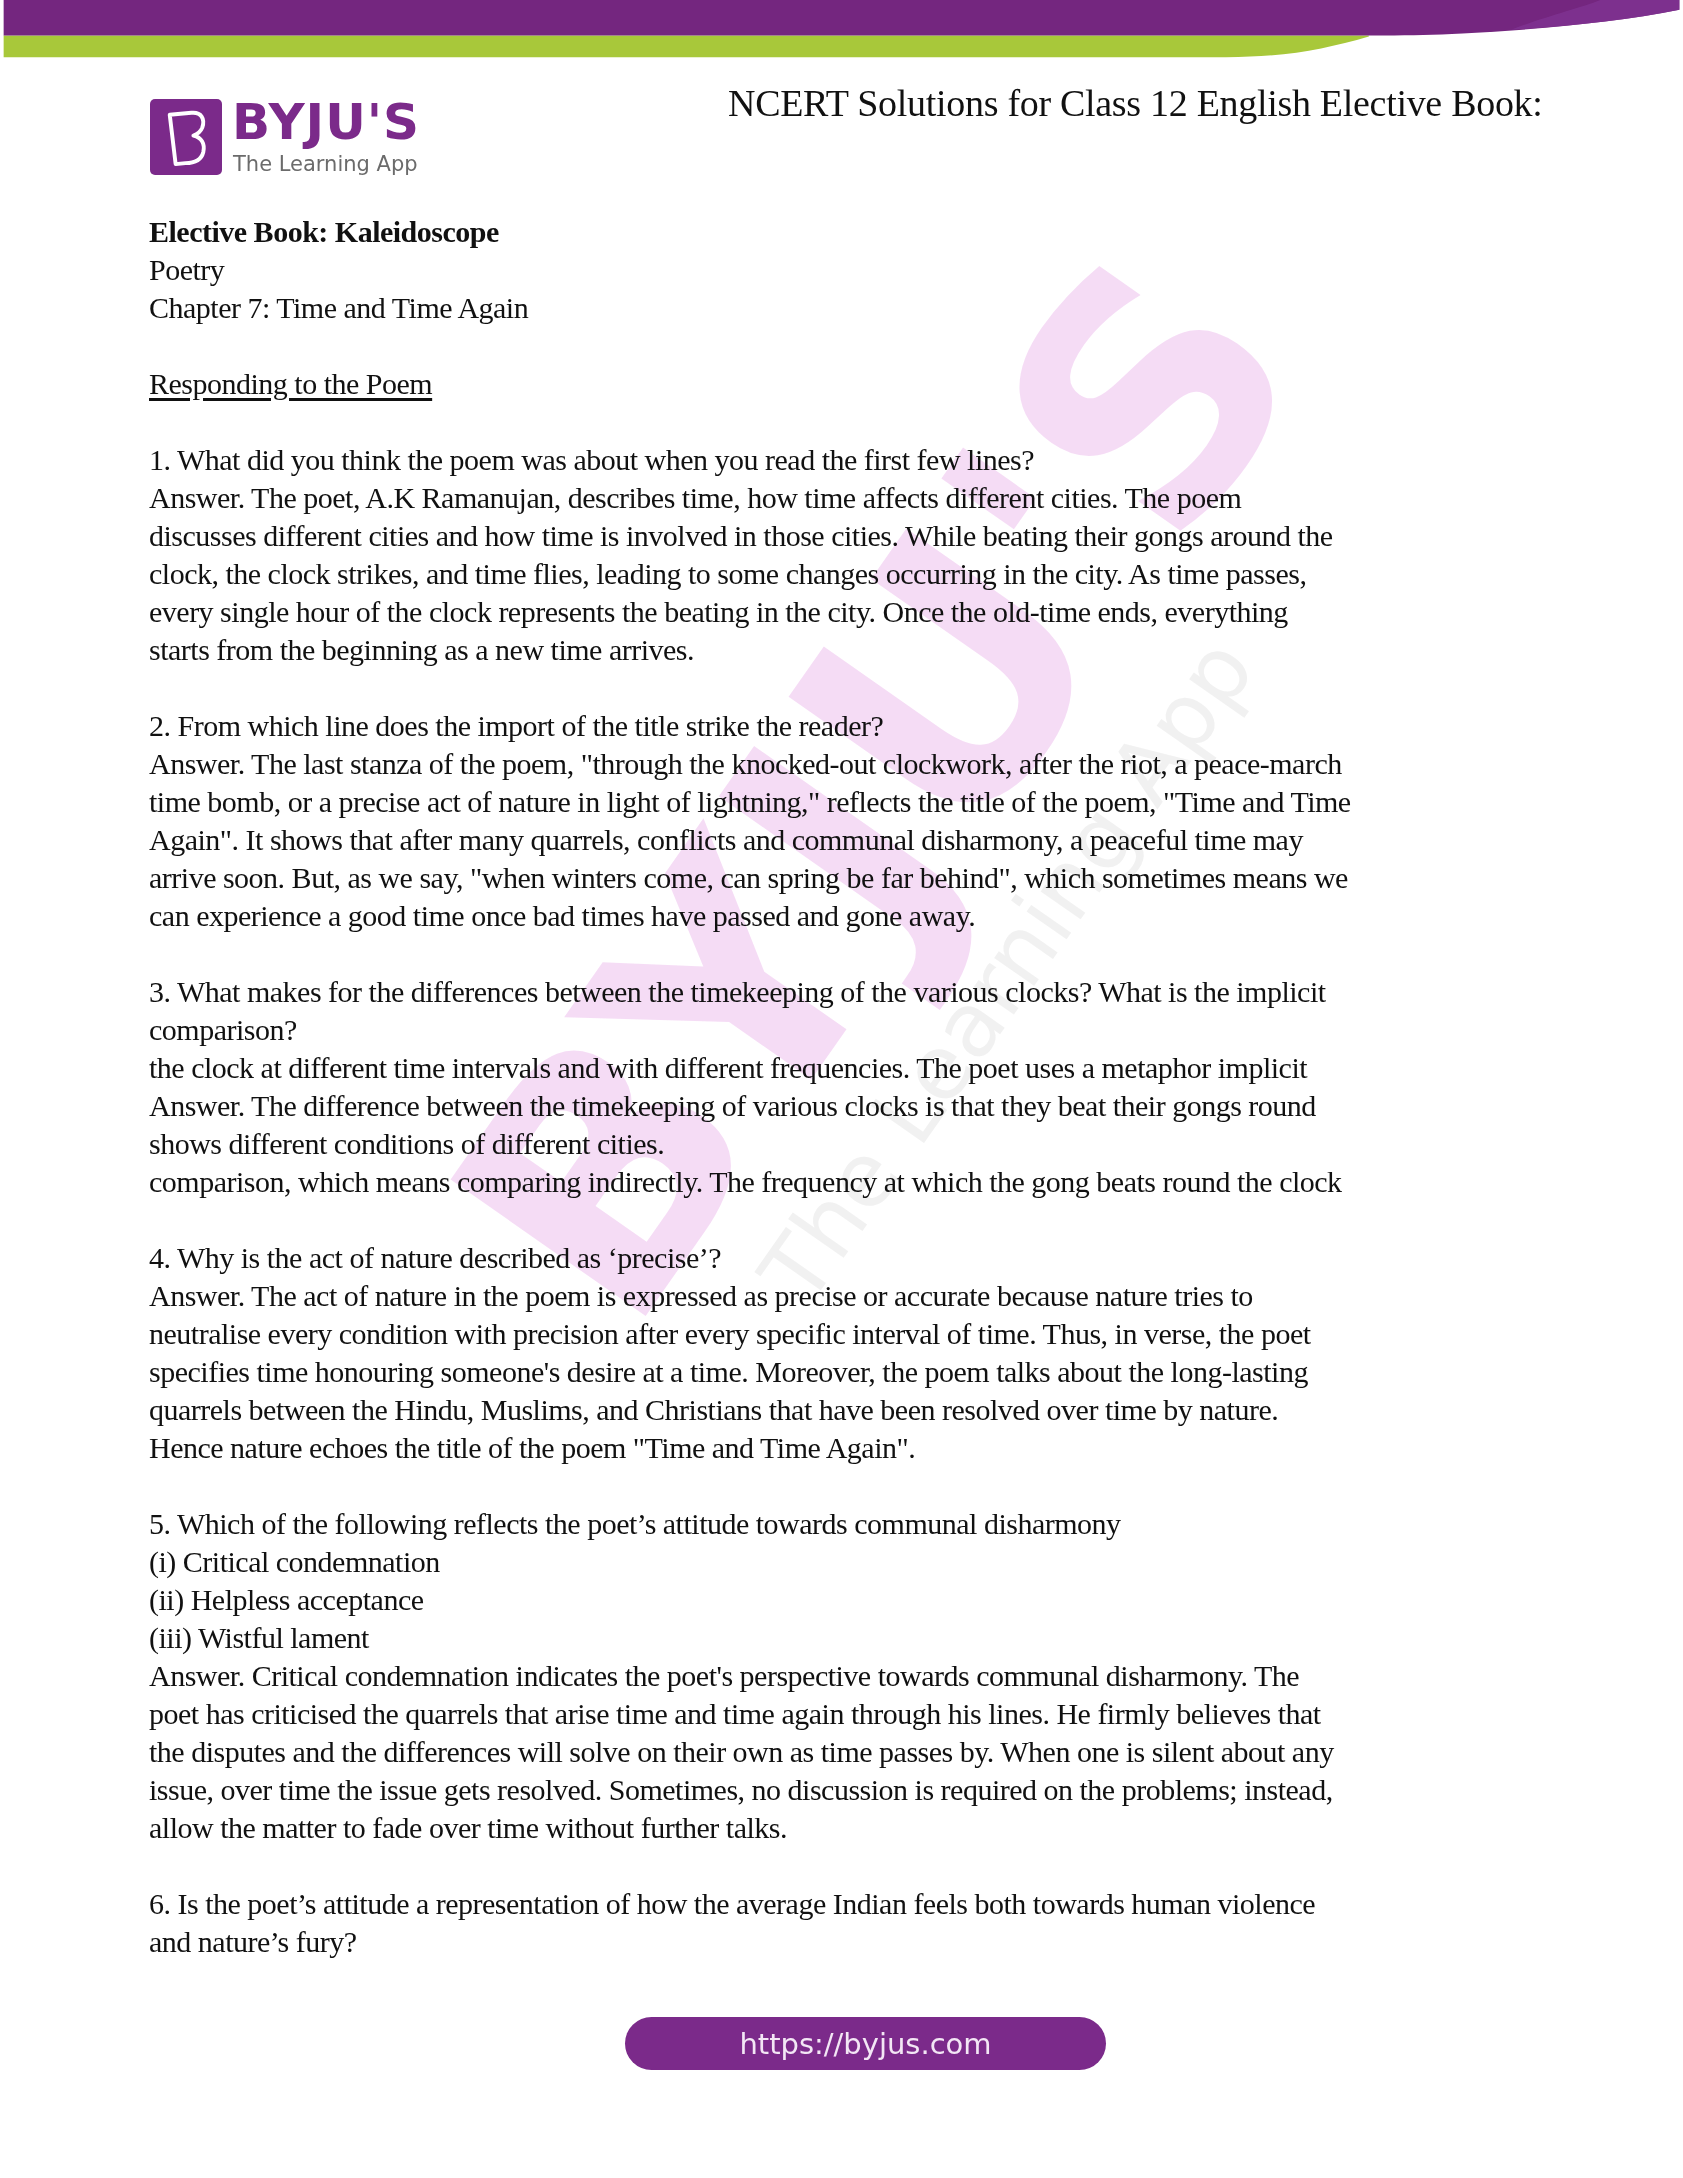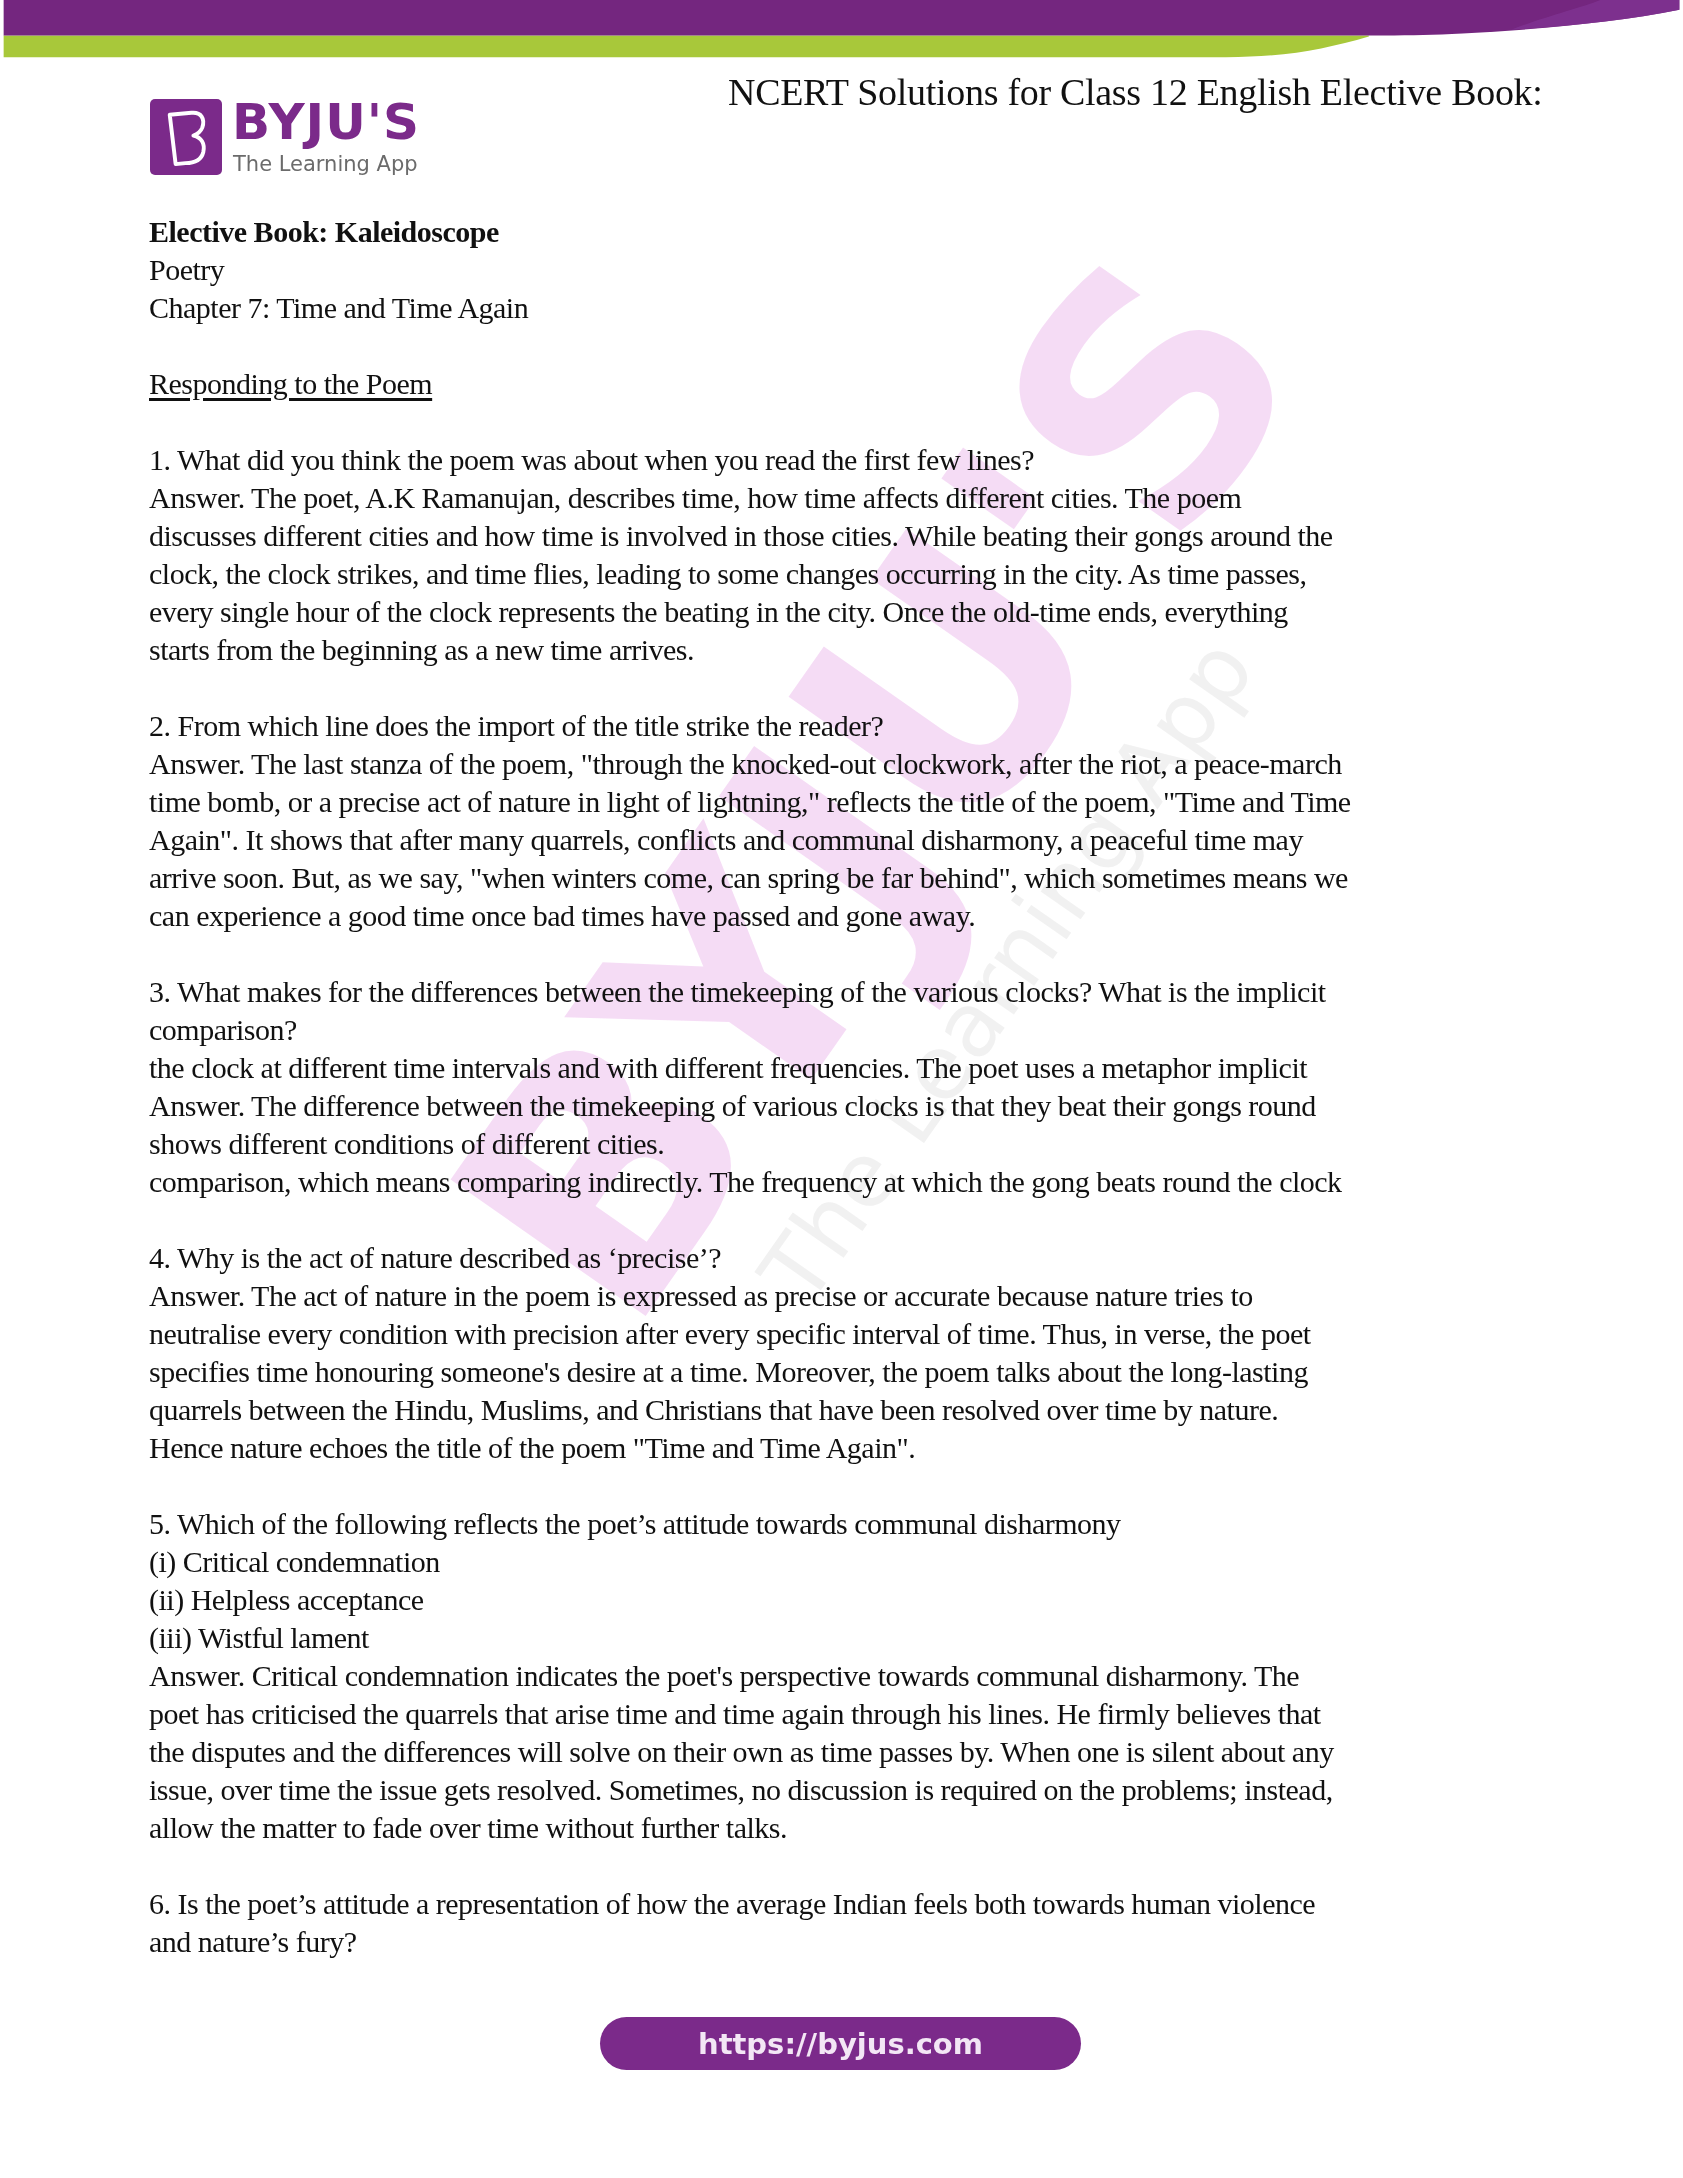--- a/index.html
+++ b/index.html
@@ -24,41 +24,41 @@
     font-family: "DejaVu Sans", "Liberation Sans", sans-serif;
     font-weight: bold; font-size: 50px; letter-spacing: 1px;
     color: #7b2a8a; line-height: 59px;
   }
   .logo-tag {
     position: absolute; left: 83px; top: 52px;
     font-family: "DejaVu Sans", "Liberation Sans", sans-serif;
     font-size: 21px; color: #6b6b6b; line-height: 26px;
   }
   .doc-title {
-    position: absolute; left: 728px; top: 70px; width: 891px;
+    position: absolute; left: 728px; top: 81px; width: 891px;
     font-size: 38px; line-height: 45px; color: #111;
     letter-spacing: -0.3px;
   }
   .doc-title div { white-space: nowrap; }
   .watermark {
     position: absolute; left: 0; top: 0; width: 1683px; height: 2178px;
     pointer-events: none;
   }
   .content {
     position: absolute; left: 149px; top: 213px; width: 1406px;
     font-size: 30px; line-height: 38px; letter-spacing: -0.5px;
   }
   .content .line { white-space: nowrap; height: 38px; }
   .content .bold { font-weight: bold; }
   .content .underline { text-decoration: underline; text-underline-offset: 4px; }
   .content .gap { height: 38px; }
   .footer-pill {
-    position: absolute; left: 600px; top: 2017px; width: 481px; height: 53px;
+    position: absolute; left: 625px; top: 2017px; width: 481px; height: 53px;
     background: #7b2a8a; border-radius: 27px;
-    display: flex; align-items: center; justify-content: center; font-weight: bold;
+    display: flex; align-items: center; justify-content: center;
   }
   .footer-pill span {
     font-family: "DejaVu Sans", "Liberation Sans", sans-serif;
     font-size: 29px; color: #f3e6f5; letter-spacing: 0px;
   }
 </style>
 </head>
 <body>
 
 <svg class="header-bands" width="1683" height="69" viewBox="0 0 1700 70">

